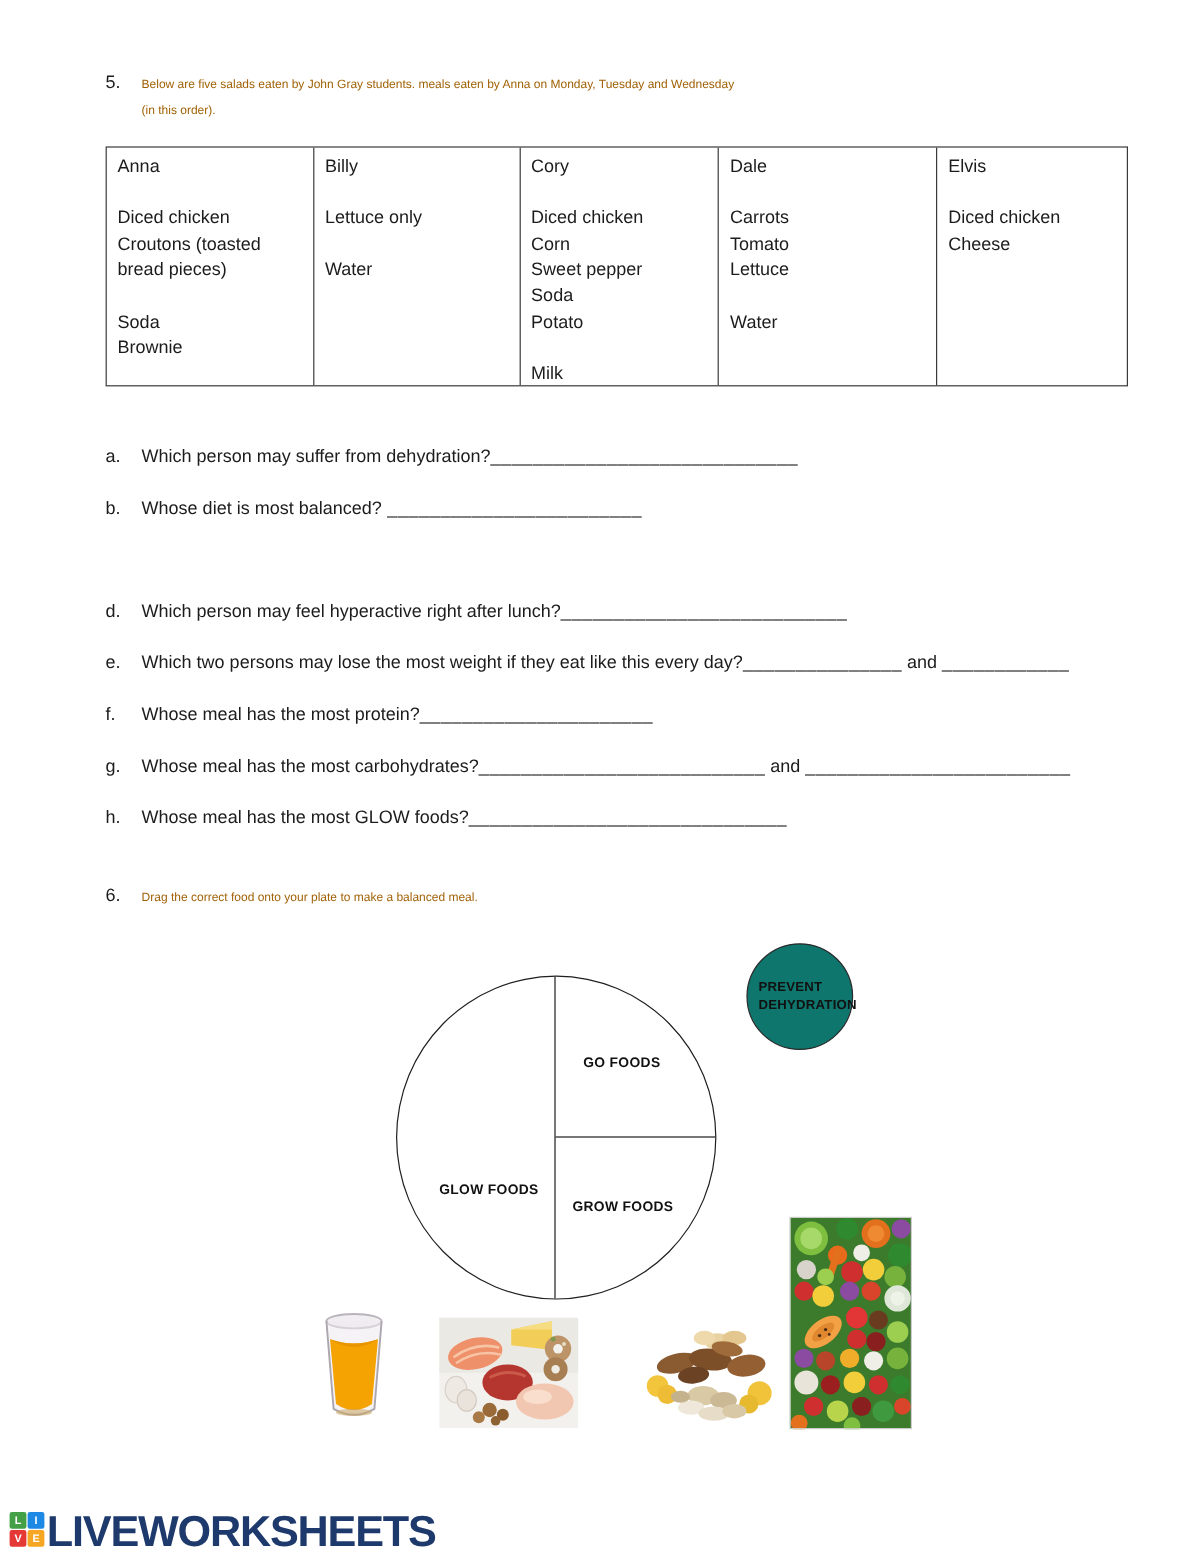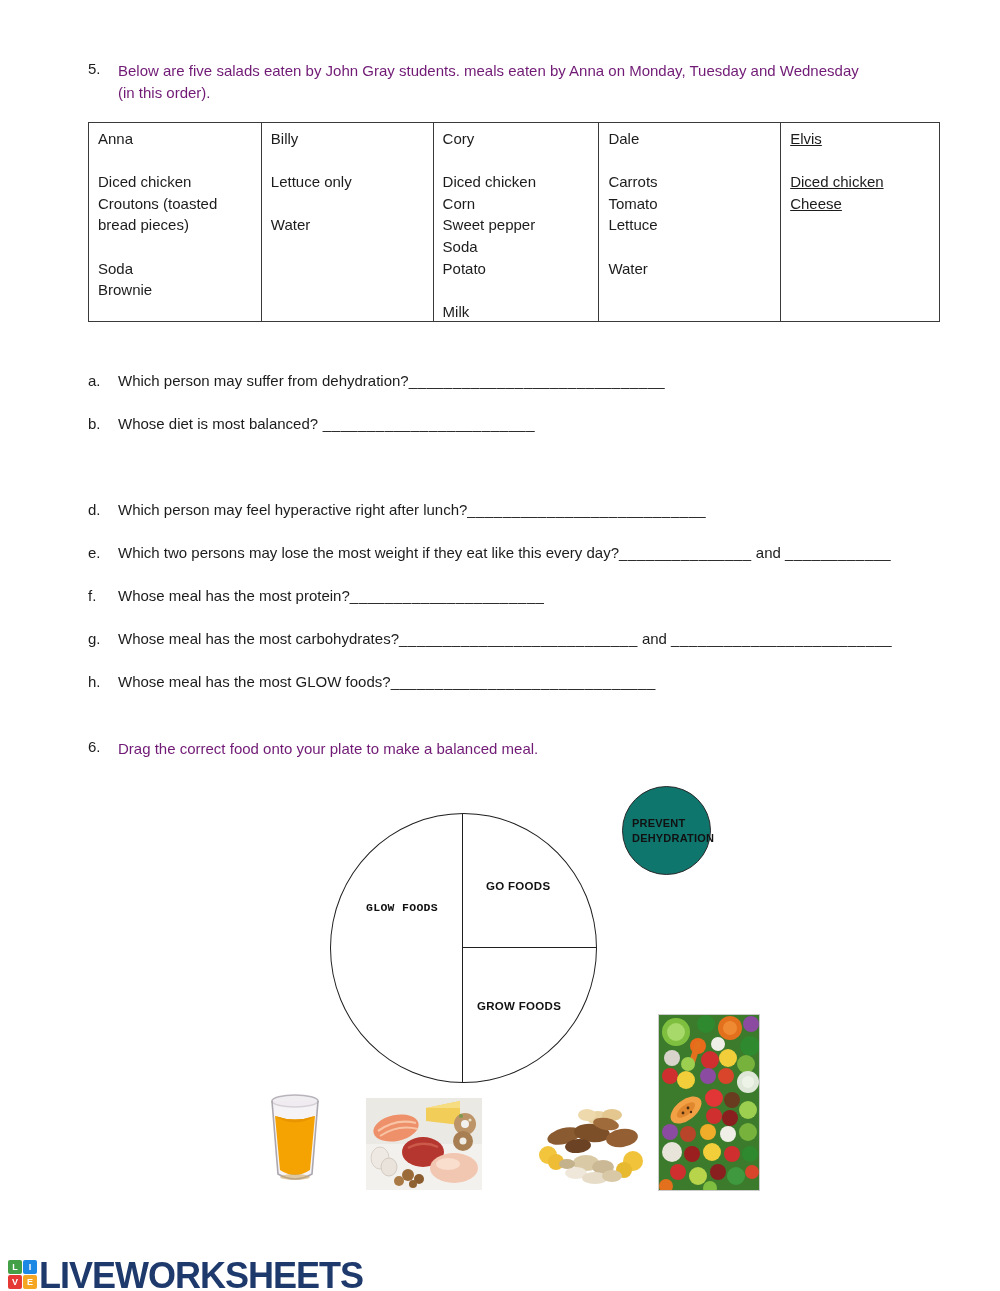--- a/index.html
+++ b/index.html
@@ -1,38 +1,38 @@
 <!DOCTYPE html>
 <html><head>
 <meta charset="utf-8">
 <style>
   html,body{margin:0;padding:0;background:#ffffff;}
   .page{
     position:relative;width:1000px;height:1291px;background:#ffffff;
     font-family:"Liberation Sans","DejaVu Sans",sans-serif;color:#1c1c1c;overflow:hidden;
   }
   .abs{position:absolute;}
-  .body-text{font-size:15px;line-height:22px;color:#701a75;}
+  .body-text{font-size:10px;line-height:22px;color:#a16207;}
 
   
   .q-num{font-size:15px;}
   .intro{width:830px;}
 
   
   .salads-table{
     left:88px;top:122px;width:852px;height:200px;
     border:1px solid #3a3a3a;display:flex;box-sizing:border-box;
   }
   .t-col{box-sizing:border-box;padding:5px 6px 0 9px;height:100%;}
   .t-col + .t-col{border-left:1px solid #3a3a3a;}
   .t-col.c0{width:172px;}
   .t-col.c1{width:172px;}
   .t-col.c2{width:166px;}
   .t-col.c3{width:182px;}
-  .t-col.c4{width:159px;text-decoration:underline;}
+  .t-col.c4{width:159px;}
   .cell-line{min-height:21.6px;font-size:15px;line-height:21.6px;white-space:nowrap;}
 
   
   .q-row{position:absolute;left:88px;font-size:15px;line-height:22px;white-space:nowrap;}
   .q-letter{display:inline-block;width:30px;}
   .q-blank{letter-spacing:0.5px;}
 
   
   .plate-circle{
     left:330px;top:813px;width:267px;height:270px;box-sizing:border-box;
@@ -150,21 +150,21 @@
     <span class="q-letter">h.</span><span>Whose meal has the most GLOW foods?</span><span class="q-blank">______________________________</span>
   </div>
 
   <div class="abs q-num" style="left:88px;top:738px;">6.</div>
   <div class="abs body-text" style="left:118px;top:738px;">Drag the correct food onto your plate to make a balanced meal.</div>
 
   <div class="abs plate-circle"></div>
   <div class="abs plate-vline"></div>
   <div class="abs plate-hline"></div>
   <div class="abs plate-label" style="left:486px;top:880px;text-align:center;">GO FOODS</div>
-  <div class="abs plate-label" style="left:366px;top:901px;font-family:Liberation Mono, monospace;">GLOW FOODS</div>
+  <div class="abs plate-label" style="left:366px;top:986px;">GLOW FOODS</div>
   <div class="abs plate-label" style="left:477px;top:1000px;">GROW FOODS</div>
 
   <div class="abs bubble">
     <div>PREVENT</div>
     <div>DEHYDRATION</div>
   </div>
 
   <div class="abs food-img" style="left:265px;top:1092px;">
     <svg width="60" height="92" viewBox="0 0 60 92">
       <ellipse cx="30" cy="9" rx="23" ry="6" fill="#f1eef2" stroke="#b9b4bb" stroke-width="1.6"></ellipse>

